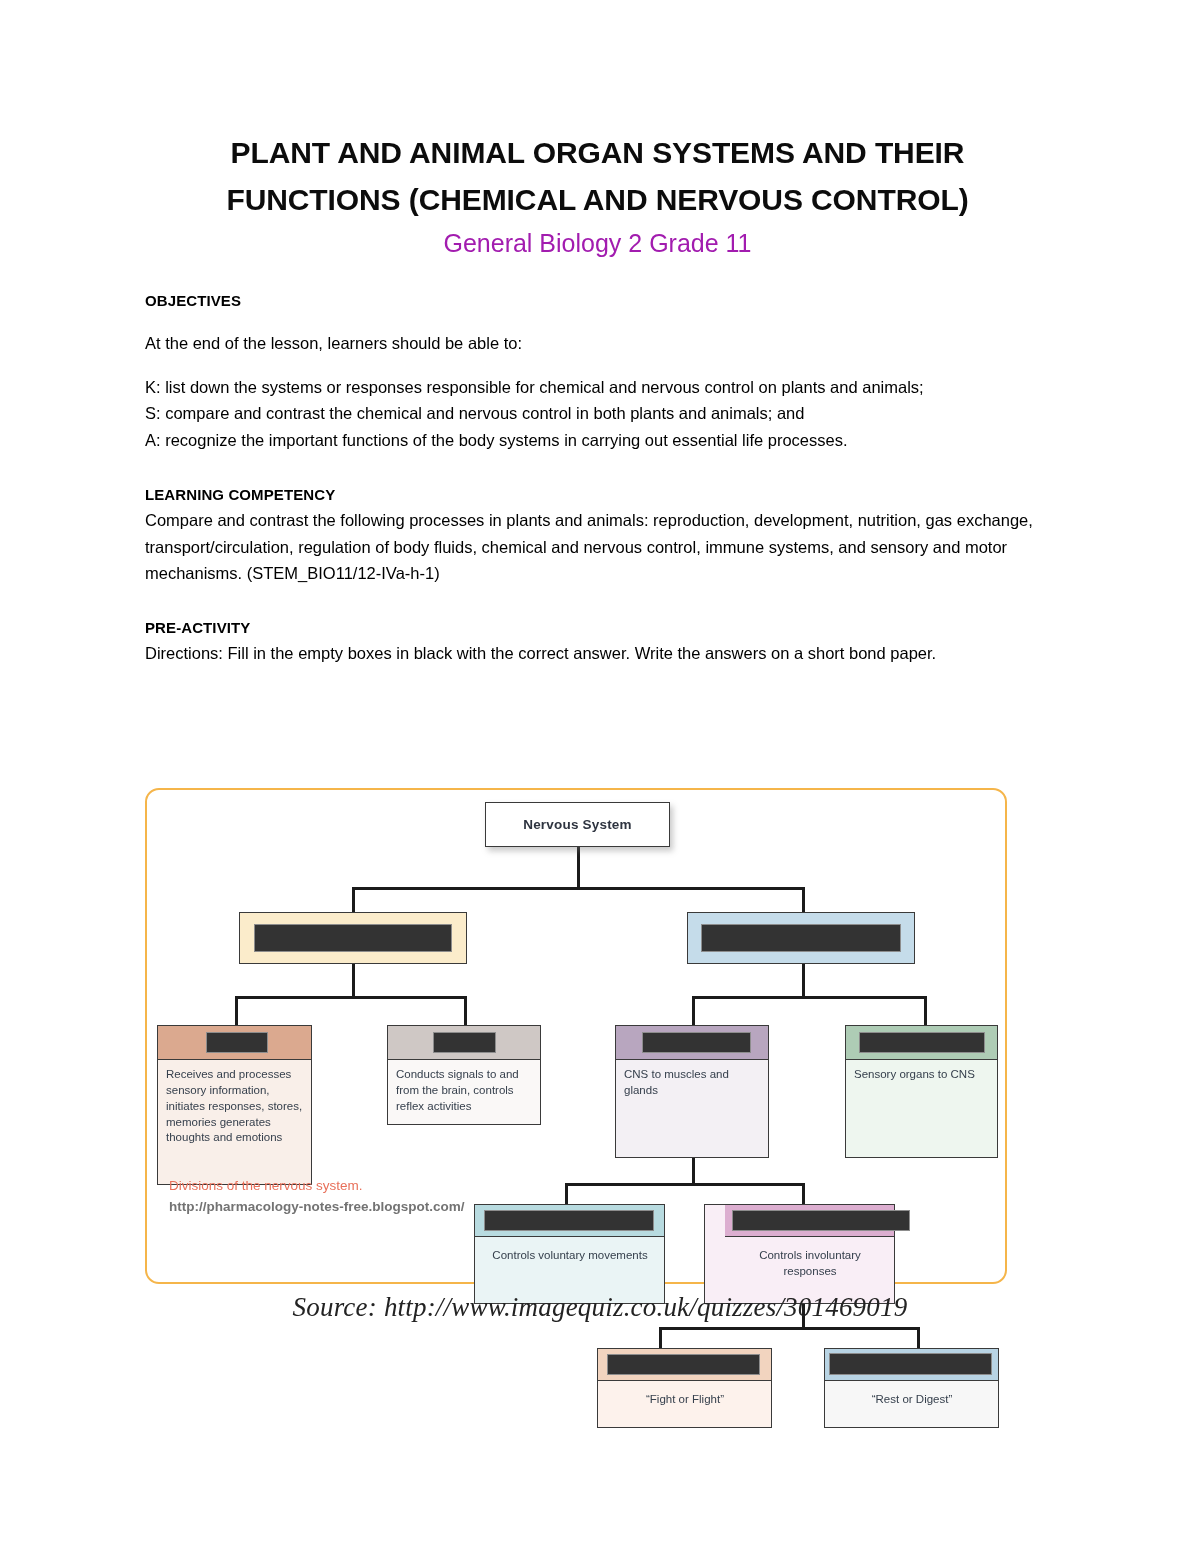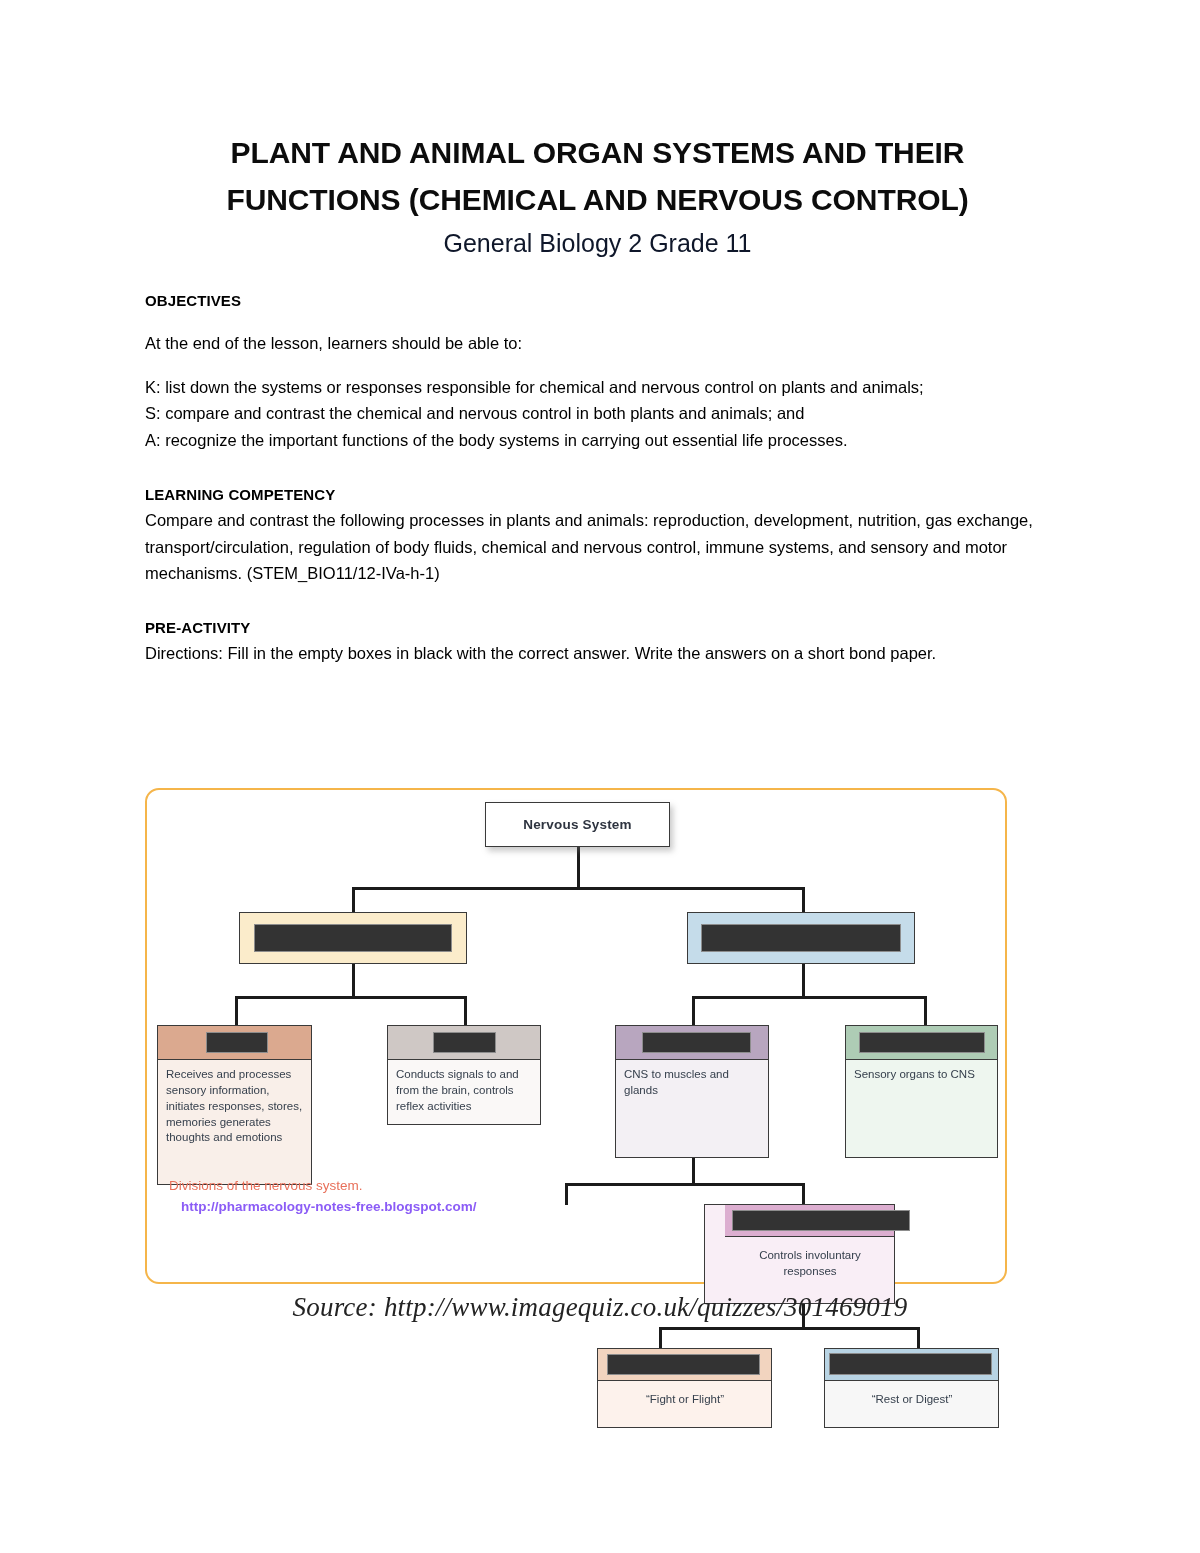--- a/index.html
+++ b/index.html
@@ -37,21 +37,21 @@
     line-height: 1.55;
     letter-spacing: -0.1px;
     margin: 0 0 6px 0;
     color: #0c0c0c;
   }
   .doc-subtitle {
     font-size: 25px;
     font-weight: normal;
     text-align: center;
     margin: 0 0 34px 0;
-    color: #0f172a;
+    color: #a21caf;
   }
 
   
   .sec-head {
     font-size: 15px;
     font-weight: bold;
     margin: 8px 0 4px 0;
     letter-spacing: 0.1px;
   }
   .para {
@@ -148,24 +148,23 @@
   .dcap1 {
     position: absolute;
     font-size: 13.5px;
     color: #e8705a;
     font-weight: normal;
     white-space: nowrap;
   }
   .dcap2 {
     position: absolute;
     font-size: 13.5px;
-    color: #8b5cf6;
+    color: #737373;
     font-weight: bold;
     white-space: nowrap;
-    margin-left: 12px;
   }
 
   
   .source-line {
     position: absolute;
     left: 0;
     top: 1292px;
     width: 1200px;
     text-align: center;
     font-family: "Liberation Serif", serif;
@@ -261,20 +260,26 @@
           <div class="redact" style="left:13px; top:6px; width:126px; height:21px;"></div>
         </div>
         <div class="nbody">Sensory organs to CNS</div>
       </div>
 
       <div class="ln" style="left:545px; top:368px; width:3px; height:25px;"></div>
       <div class="ln" style="left:418px; top:393px; width:240px; height:3px;"></div>
       <div class="ln" style="left:418px; top:393px; width:3px; height:22px;"></div>
       <div class="ln" style="left:655px; top:393px; width:3px; height:22px;"></div>
 
+      <div class="node" style="left:327px; top:414px; width:191px; height:100px; background:#eaf4f5;">
+        <div class="nhead" style="height:32px; background:#b8dbe0;">
+          <div class="redact" style="left:9px; top:5px; width:170px; height:21px;"></div>
+        </div>
+        <div class="nbody center">Controls voluntary movements</div>
+      </div>
 
       <div class="node" style="left:557px; top:414px; width:191px; height:100px; background:#f9eef6;padding-left:20px;">
         <div class="nhead" style="height:32px; background:#dcaed0;">
           <div class="redact" style="left:7px; top:5px; width:178px; height:21px;"></div>
         </div>
         <div class="nbody center">Controls involuntary responses</div>
       </div>
 
       <div class="ln" style="left:655px; top:514px; width:3px; height:23px;"></div>
       <div class="ln" style="left:512px; top:537px; width:260px; height:3px;"></div>

